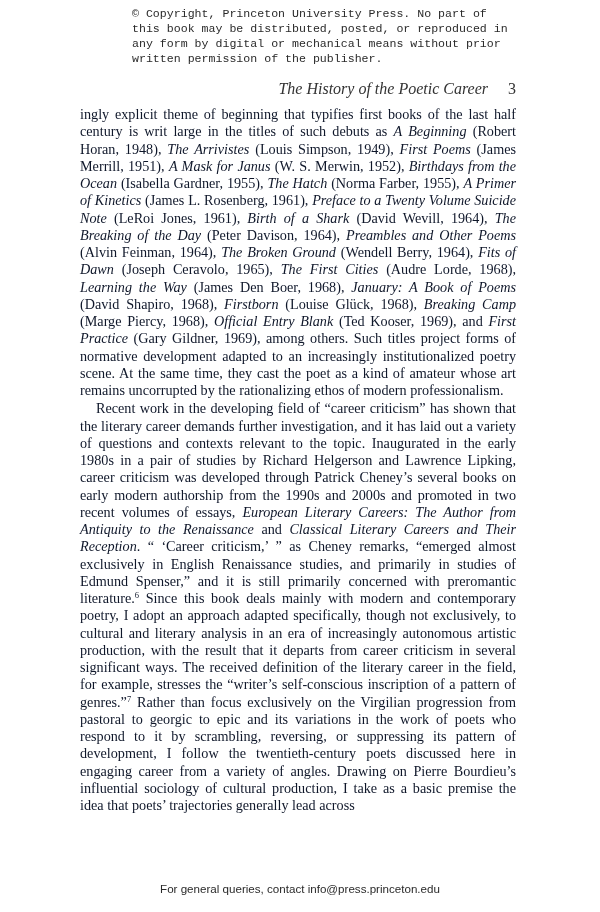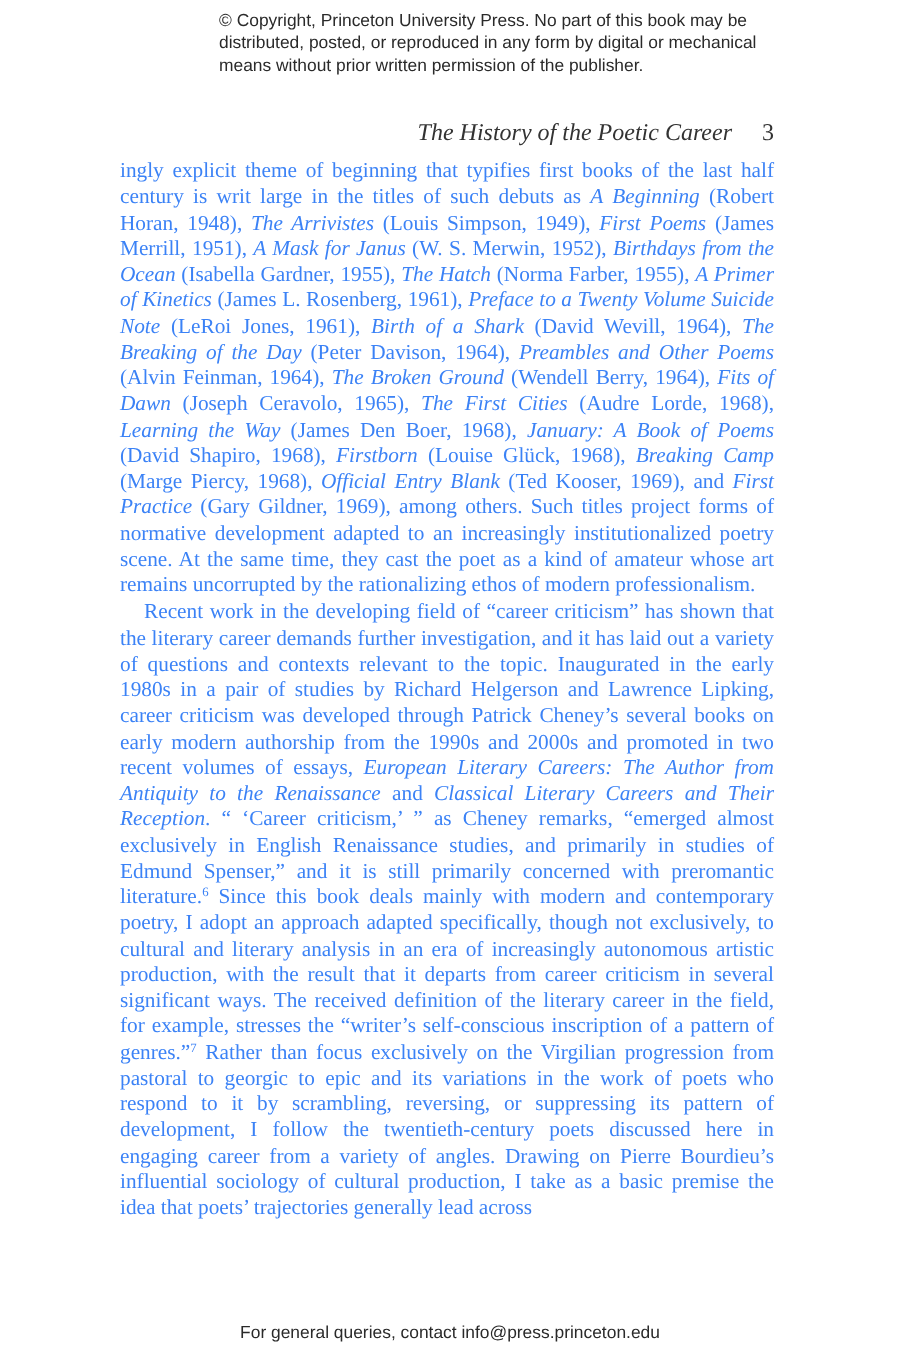--- a/index.html
+++ b/index.html
@@ -8,24 +8,24 @@
       background: #ffffff;
     }
     body {
       width: 600px;
       height: 912px;
       position: relative;
       overflow: hidden;
     }
     .copyright {
       position: absolute;
-      left: 146px;
+      left: 132px;
       top: 6px;
       width: 380px;
-      font-family: Liberation Sans, sans-serif;
+      font-family: Liberation Mono, monospace;
       font-size: 11.6px;
       line-height: 15px;
       color: #2a2a2a;
     }
     .running-head {
       position: absolute;
       top: 80px;
       left: 80px;
       width: 436px;
       font-family: "Liberation Serif", serif;
@@ -43,21 +43,21 @@
       text-align: right;
     }
     .body-text {
       position: absolute;
       top: 106px;
       left: 80px;
       width: 436px;
       font-family: "Liberation Serif", serif;
       font-size: 14.2px;
       line-height: 17.25px;
-      color: #3b82f6;
+      color: #0f172a;
       text-align: justify;
       hyphens: manual;
     }
     .body-text p {
       margin: 0;
     }
     .body-text p.indent {
       text-indent: 16px;
       margin-top: 1px;
     }

